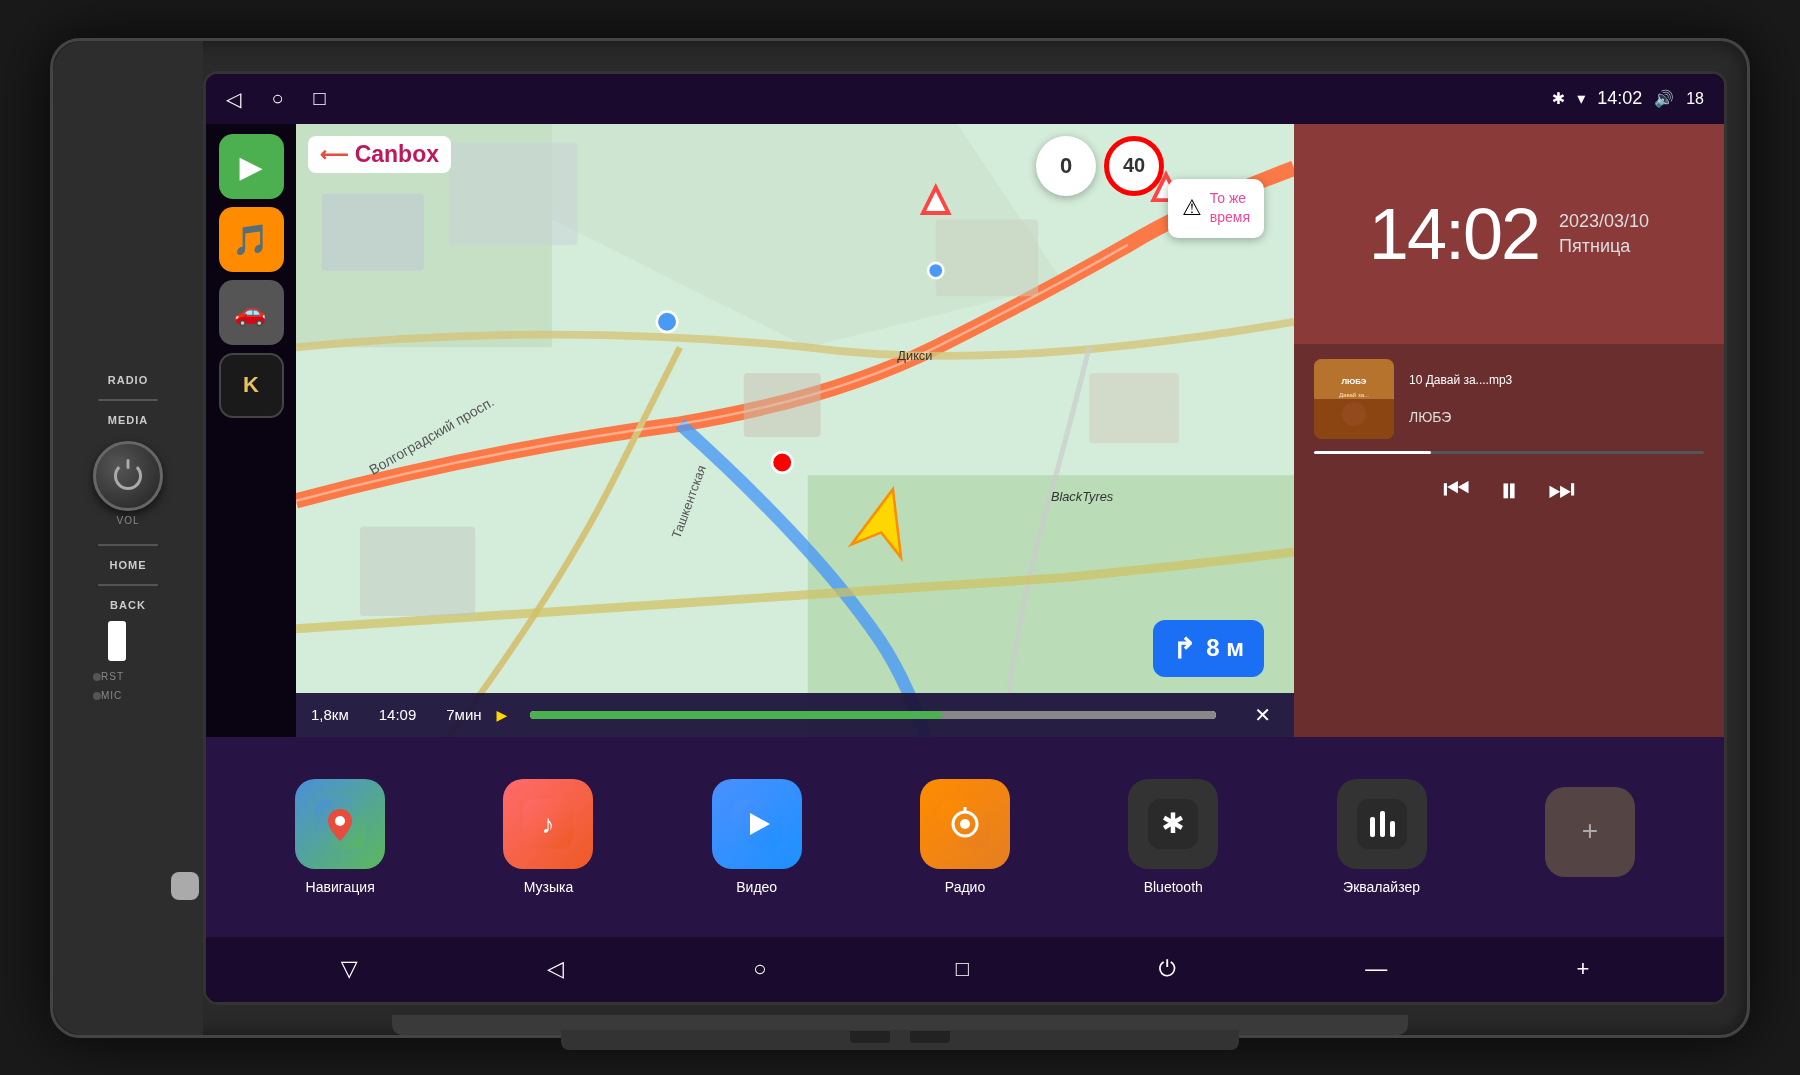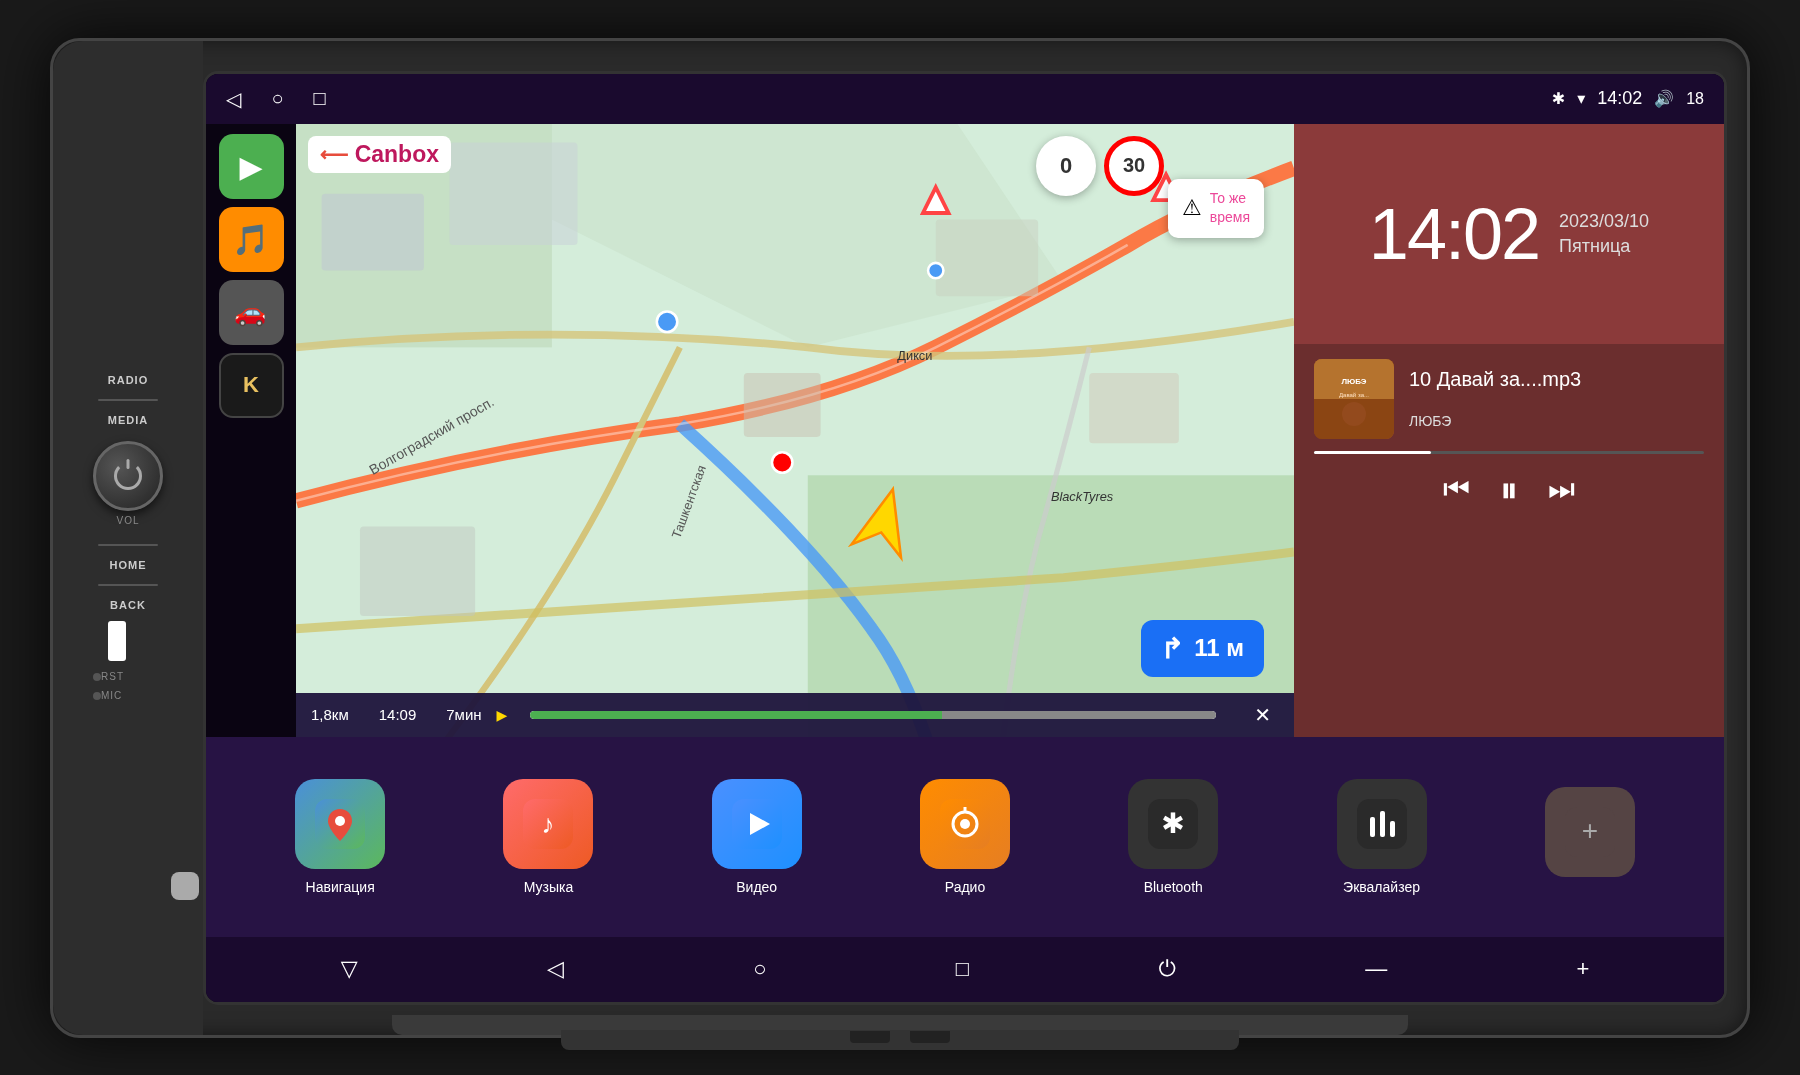--- a/index.html
+++ b/index.html
@@ -477,21 +477,21 @@
       align-items: flex-end;
       justify-content: flex-end;
     }
 
     .track-info {
       flex: 1;
     }
 
     .track-title {
       color: white;
-      font-size: 20px;
+      font-size: 12px;
       font-weight: 500;
       margin-bottom: 22px;
     }
 
     .track-artist {
       color: #ddd;
       font-size: 14px;
     }
 
     .progress-bar {
@@ -744,34 +744,34 @@
                 <text x="590" y="320" fill="#333" font-size="10" style="font-style:italic;">BlackTyres</text>
               </svg>
 
               <div class="canbox-logo">
                 <span style="color:#e74c3c; font-size:20px; font-weight:bold;">⟵</span>
                 <span class="canbox-text">Canbox</span>
               </div>
 
               <div class="speed-display">
                 <div class="speed-circle">0</div>
-                <div class="speed-limit">30</div>
+                <div class="speed-limit">40</div>
               </div>
 
               <div class="route-info-bubble">
                 <div style="font-size:22px;">⚠</div>
                 <div class="route-info-text">
                   <span>То же</span><br>
                   <span>время</span>
                 </div>
               </div>
 
               <div class="turn-indicator">
                 <span class="nav-arrow">↱</span>
-                <span>11 м</span>
+                <span>8 м</span>
               </div>
 
               <div class="map-bottom-bar">
                 <div class="map-bottom-info">
                   <span>1,8км</span>
                   <span>14:09</span>
                   <span>7мин</span>
                 </div>
                 <div style="display:flex; align-items:center; flex:1; margin: 0 15px;">
                   <span style="color:#FFD700; font-size:14px; margin-right:8px;">▶</span>

